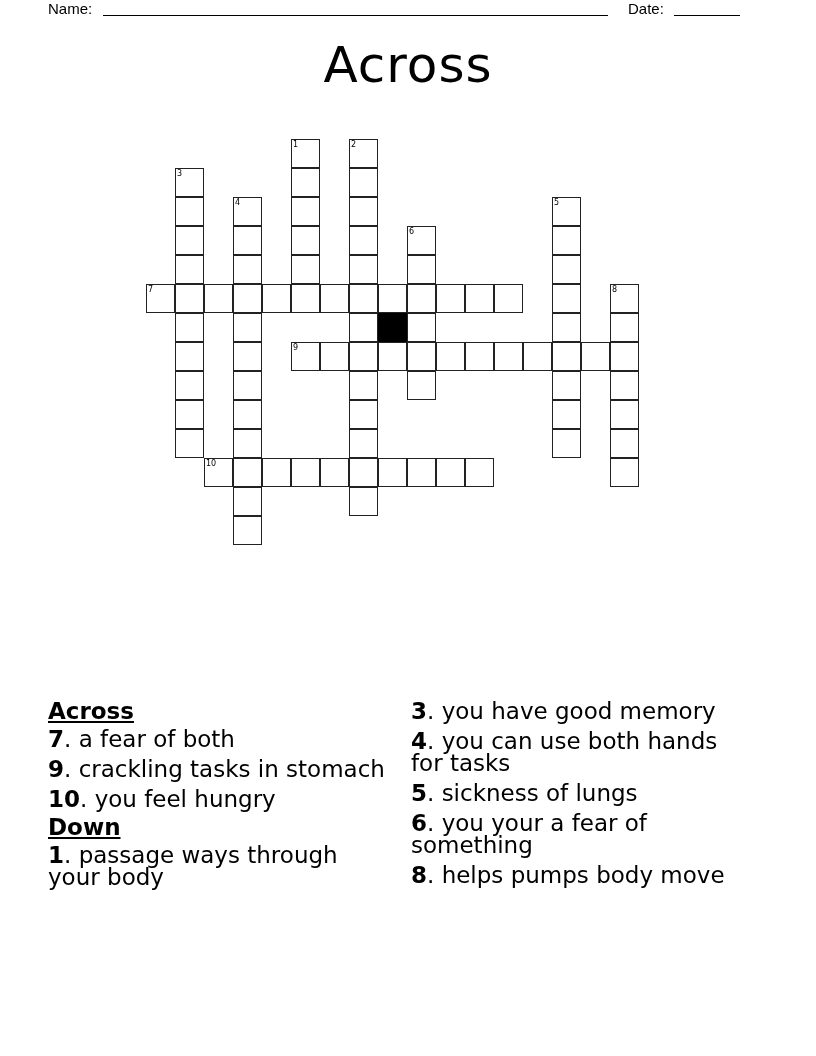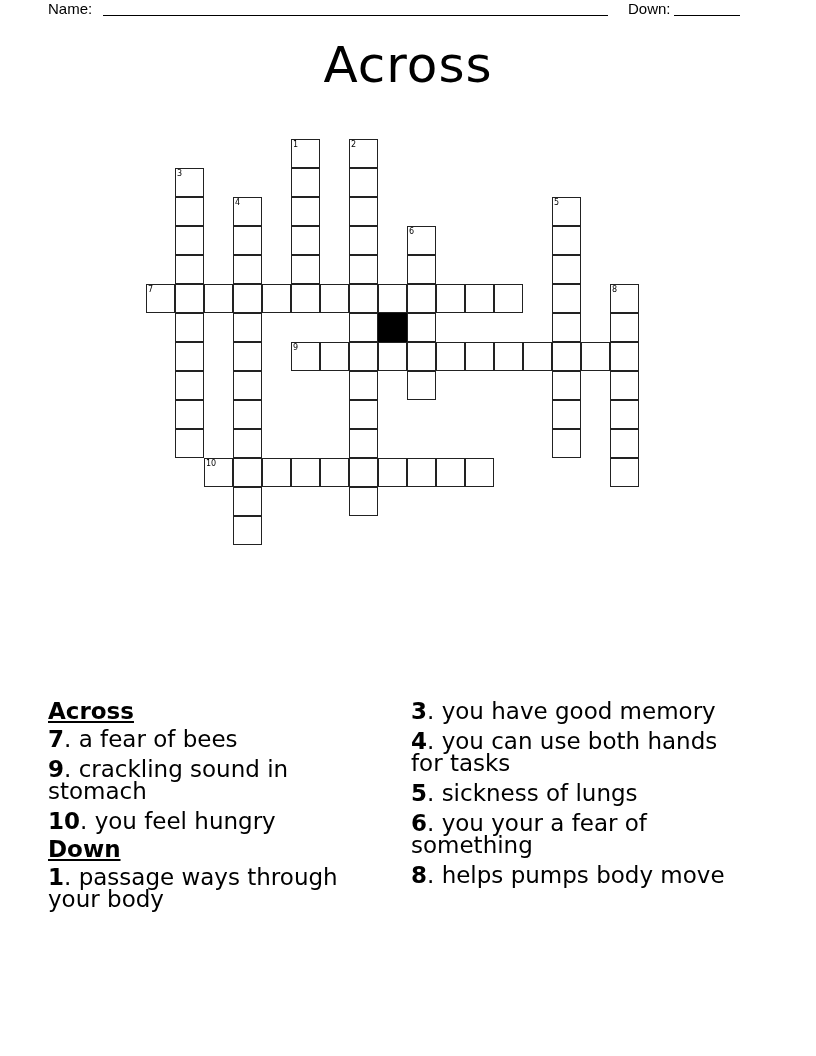--- a/index.html
+++ b/index.html
@@ -36,21 +36,21 @@
   .clue-heading { font-weight: bold; text-decoration: underline; margin: 0 0 6px 0; }
   .clue { margin: 0 0 8px 0; }
   .clue .cnum { font-weight: bold; }
 </style>
 </head>
 <body>
 
 <div class="header-row">
   <span class="name-label">Name:</span>
   <span class="name-line"></span>
-  <span class="date-label">Down:</span>
+  <span class="date-label">Date:</span>
   <span class="date-line"></span>
 </div>
 
 <div class="title">Across</div>
 
 <div class="grid" id="grid">
     <div class="cell" style="left: 145px; top: 0px;">
       <span class="num">1</span>
     </div>
     <div class="cell" style="left: 145px; top: 29px;"></div>
@@ -155,22 +155,22 @@
     <div class="cell" style="left: 174px; top: 319px;"></div>
     <div class="cell" style="left: 232px; top: 319px;"></div>
     <div class="cell" style="left: 261px; top: 319px;"></div>
     <div class="cell" style="left: 290px; top: 319px;"></div>
     <div class="cell" style="left: 319px; top: 319px;"></div>
     <div class="cell black" style="left: 232px; top: 174px;"></div>
   </div>
 
 <div class="clues left">
   <div class="clue-heading">Across</div>
-  <div class="clue"><span class="cnum">7</span>. <span>a fear of bees</span></div>
-  <div class="clue"><span class="cnum">9</span>. <span>crackling sound in stomach</span></div>
+  <div class="clue"><span class="cnum">7</span>. <span>a fear of both</span></div>
+  <div class="clue"><span class="cnum">9</span>. <span>crackling tasks in stomach</span></div>
   <div class="clue"><span class="cnum">10</span>. <span>you feel hungry</span></div>
   <div class="clue-heading" style="margin-top:-2px;">Down</div>
   <div class="clue"><span class="cnum">1</span>. <span>passage ways through your body</span></div>
 </div>
 
 <div class="clues right">
   <div class="clue"><span class="cnum">3</span>. <span>you have good memory</span></div>
   <div class="clue"><span class="cnum">4</span>. <span>you can use both hands for tasks</span></div>
   <div class="clue"><span class="cnum">5</span>. <span>sickness of lungs</span></div>
   <div class="clue"><span class="cnum">6</span>. <span>you your a fear of something</span></div>

